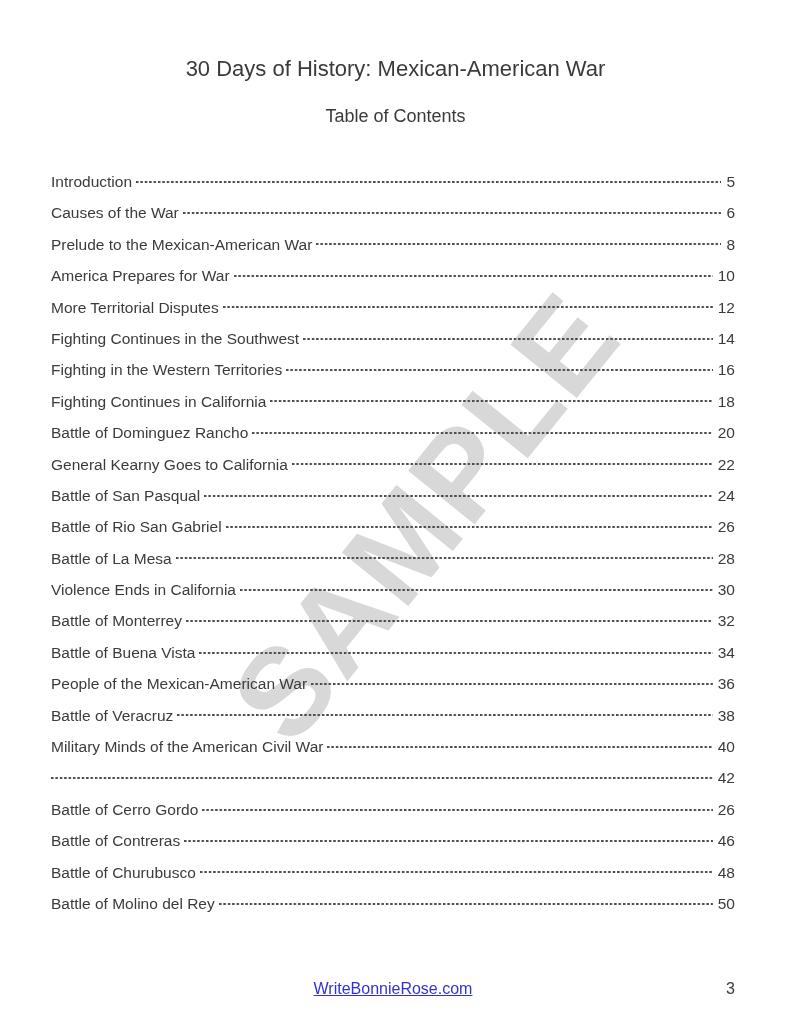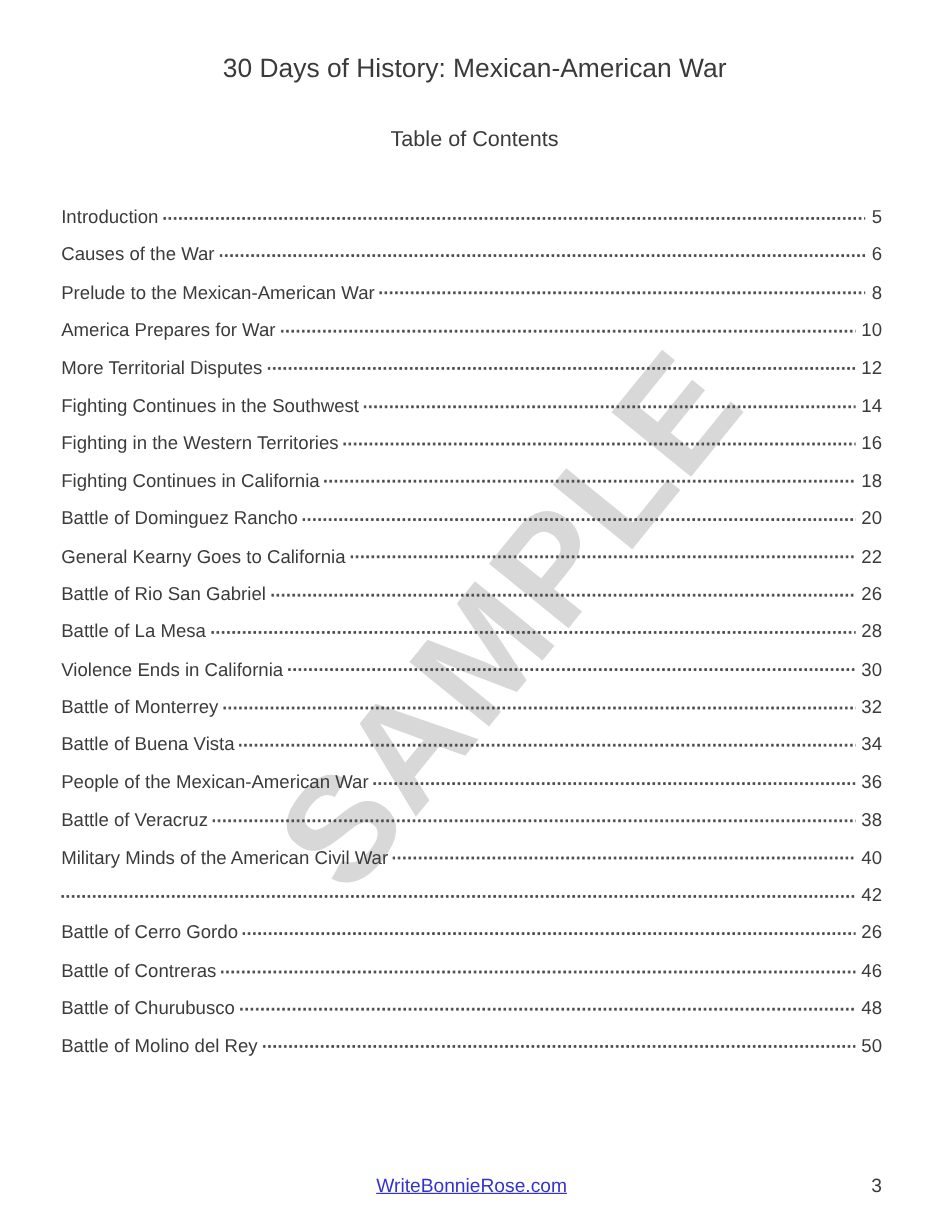--- a/index.html
+++ b/index.html
@@ -21,21 +21,21 @@
     font-weight: 600;
     letter-spacing: 2px;
     color: #d8d8d8;
     z-index: 0;
     white-space: nowrap;
     user-select: none;
   }
   .title {
     position: absolute;
     top: 44px; left: 0; right: 0;
-    margin: 0;
+    margin: 12px;
     text-align: center;
     font-size: 22px;
     font-weight: 400;
     color: #3a3a3a;
     z-index: 1;
   }
   .subtitle {
     position: absolute;
     top: 106px; left: 0; right: 0;
     margin: 0;
@@ -159,20 +159,25 @@
     <span class="toc-leader"></span>
     <span class="toc-page">20</span>
   </div>
 
   <div class="toc-row">
     <span class="toc-label">General Kearny Goes to California</span>
     <span class="toc-leader"></span>
     <span class="toc-page">22</span>
   </div>
 
+  <div class="toc-row">
+    <span class="toc-label">Battle of San Pasqual</span>
+    <span class="toc-leader"></span>
+    <span class="toc-page">24</span>
+  </div>
 
   <div class="toc-row">
     <span class="toc-label">Battle of Rio San Gabriel</span>
     <span class="toc-leader"></span>
     <span class="toc-page">26</span>
   </div>
 
   <div class="toc-row">
     <span class="toc-label">Battle of La Mesa</span>
     <span class="toc-leader"></span>

